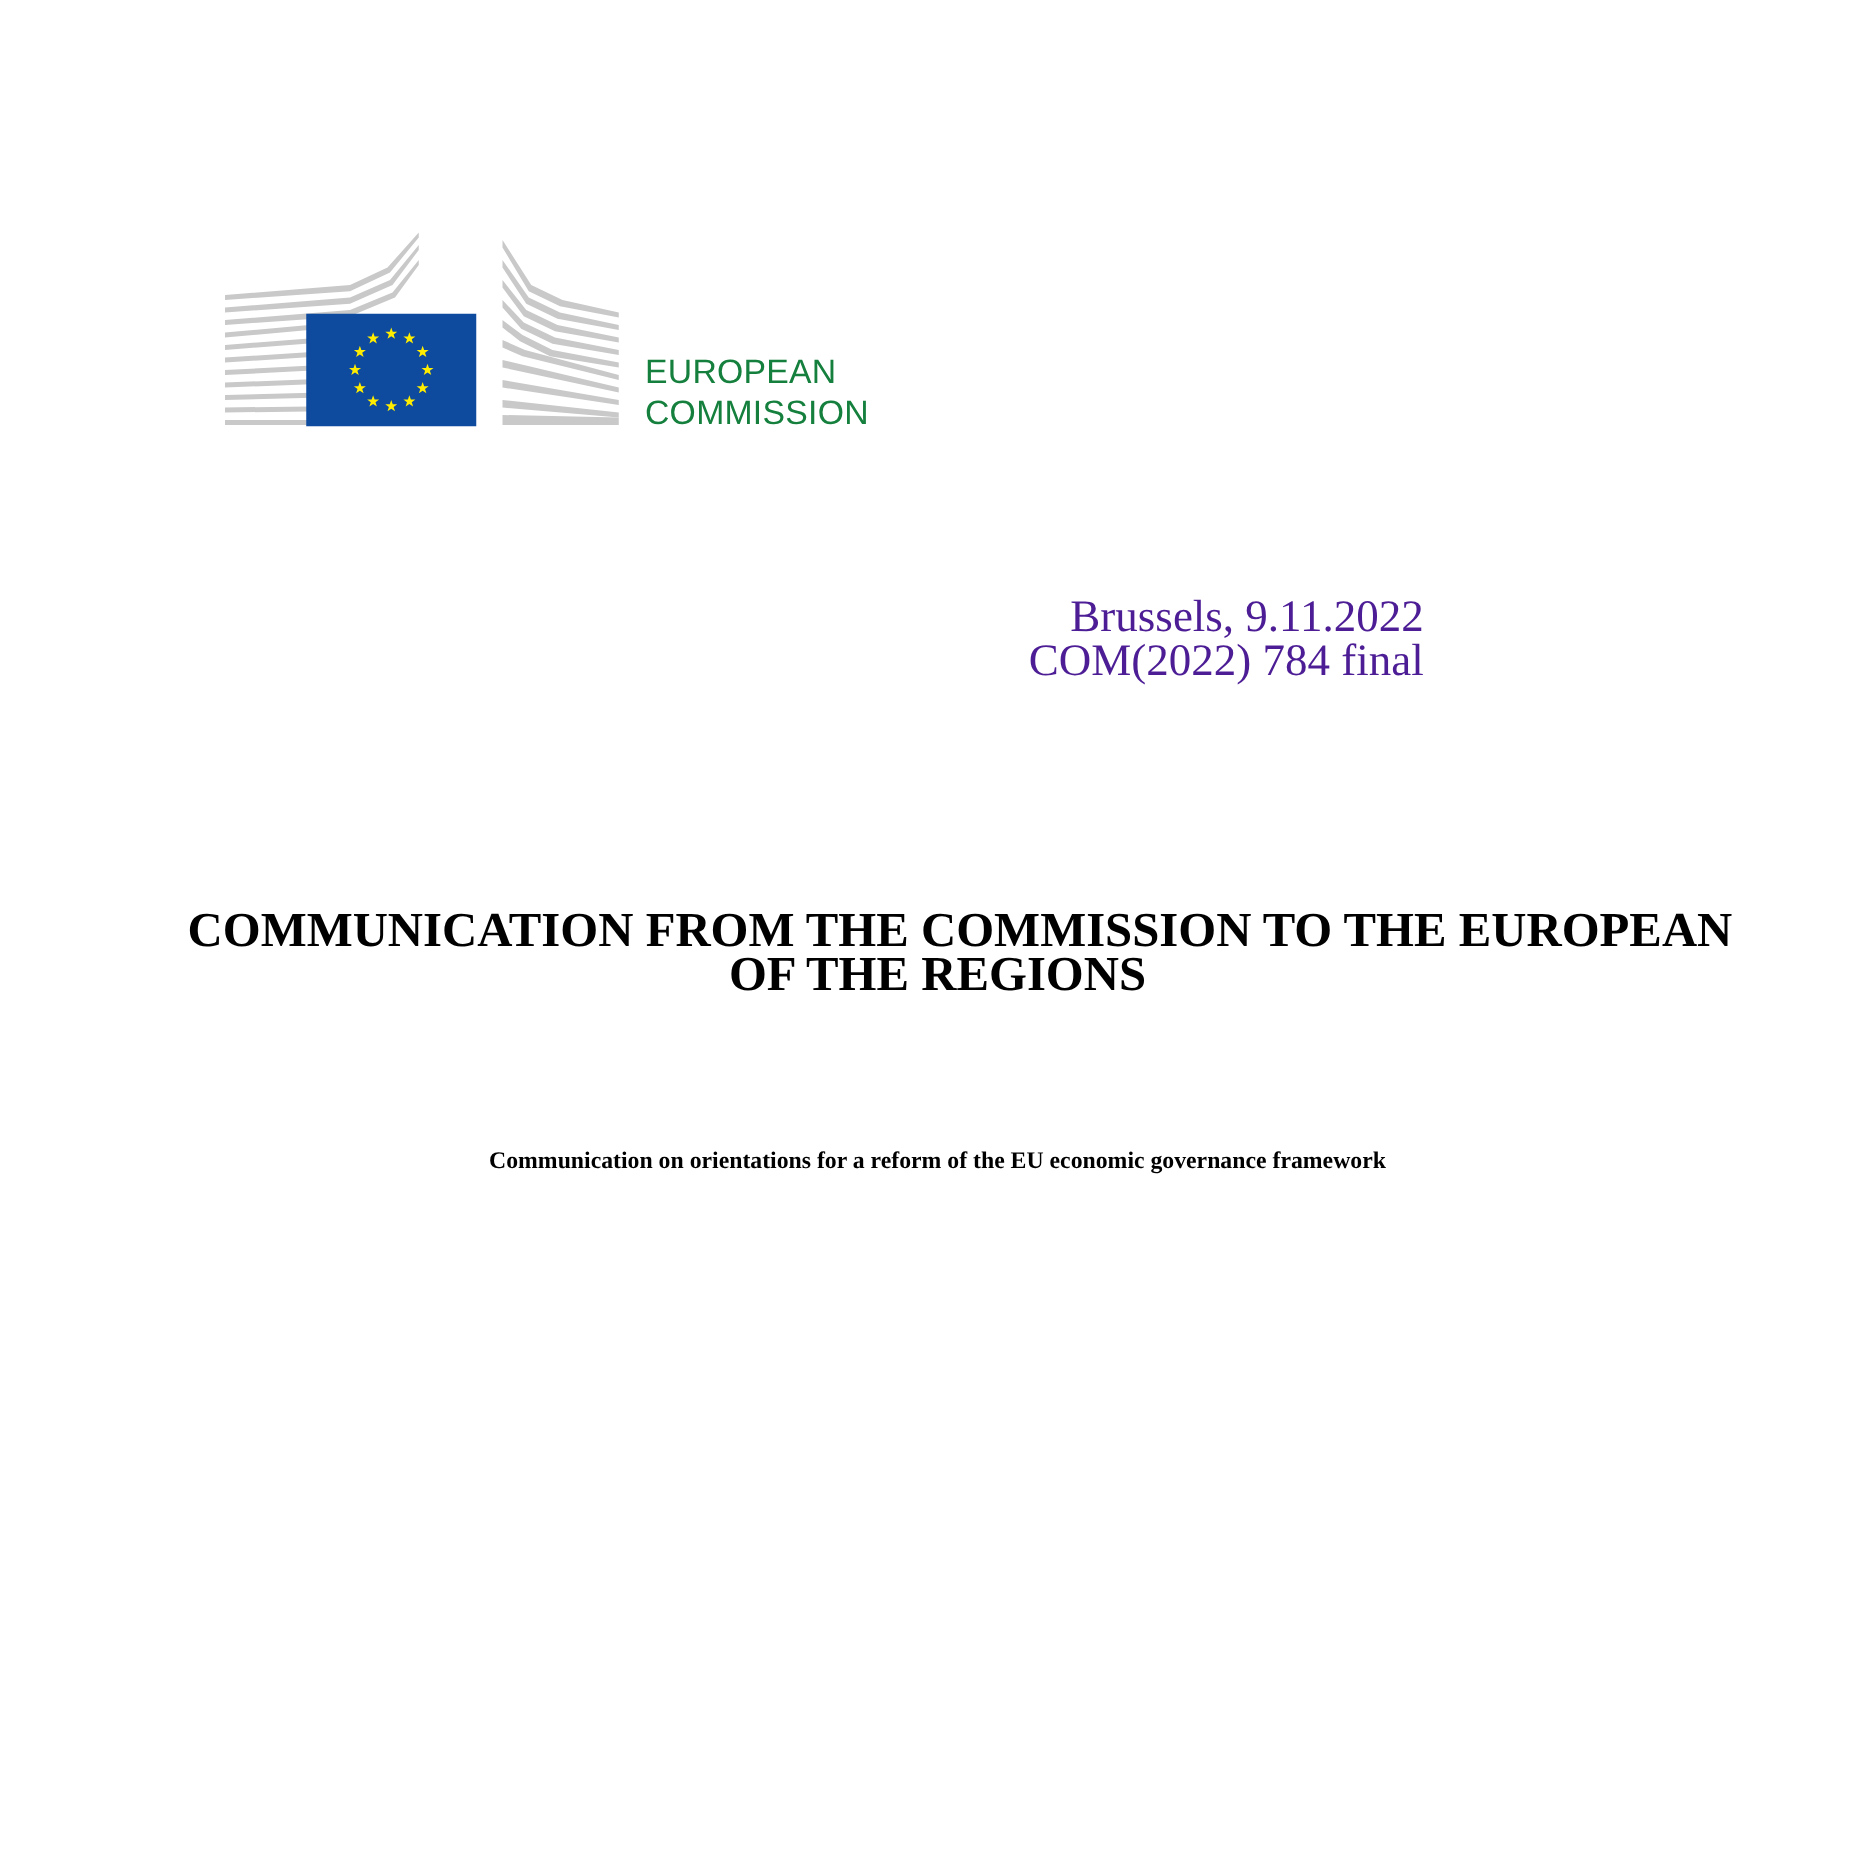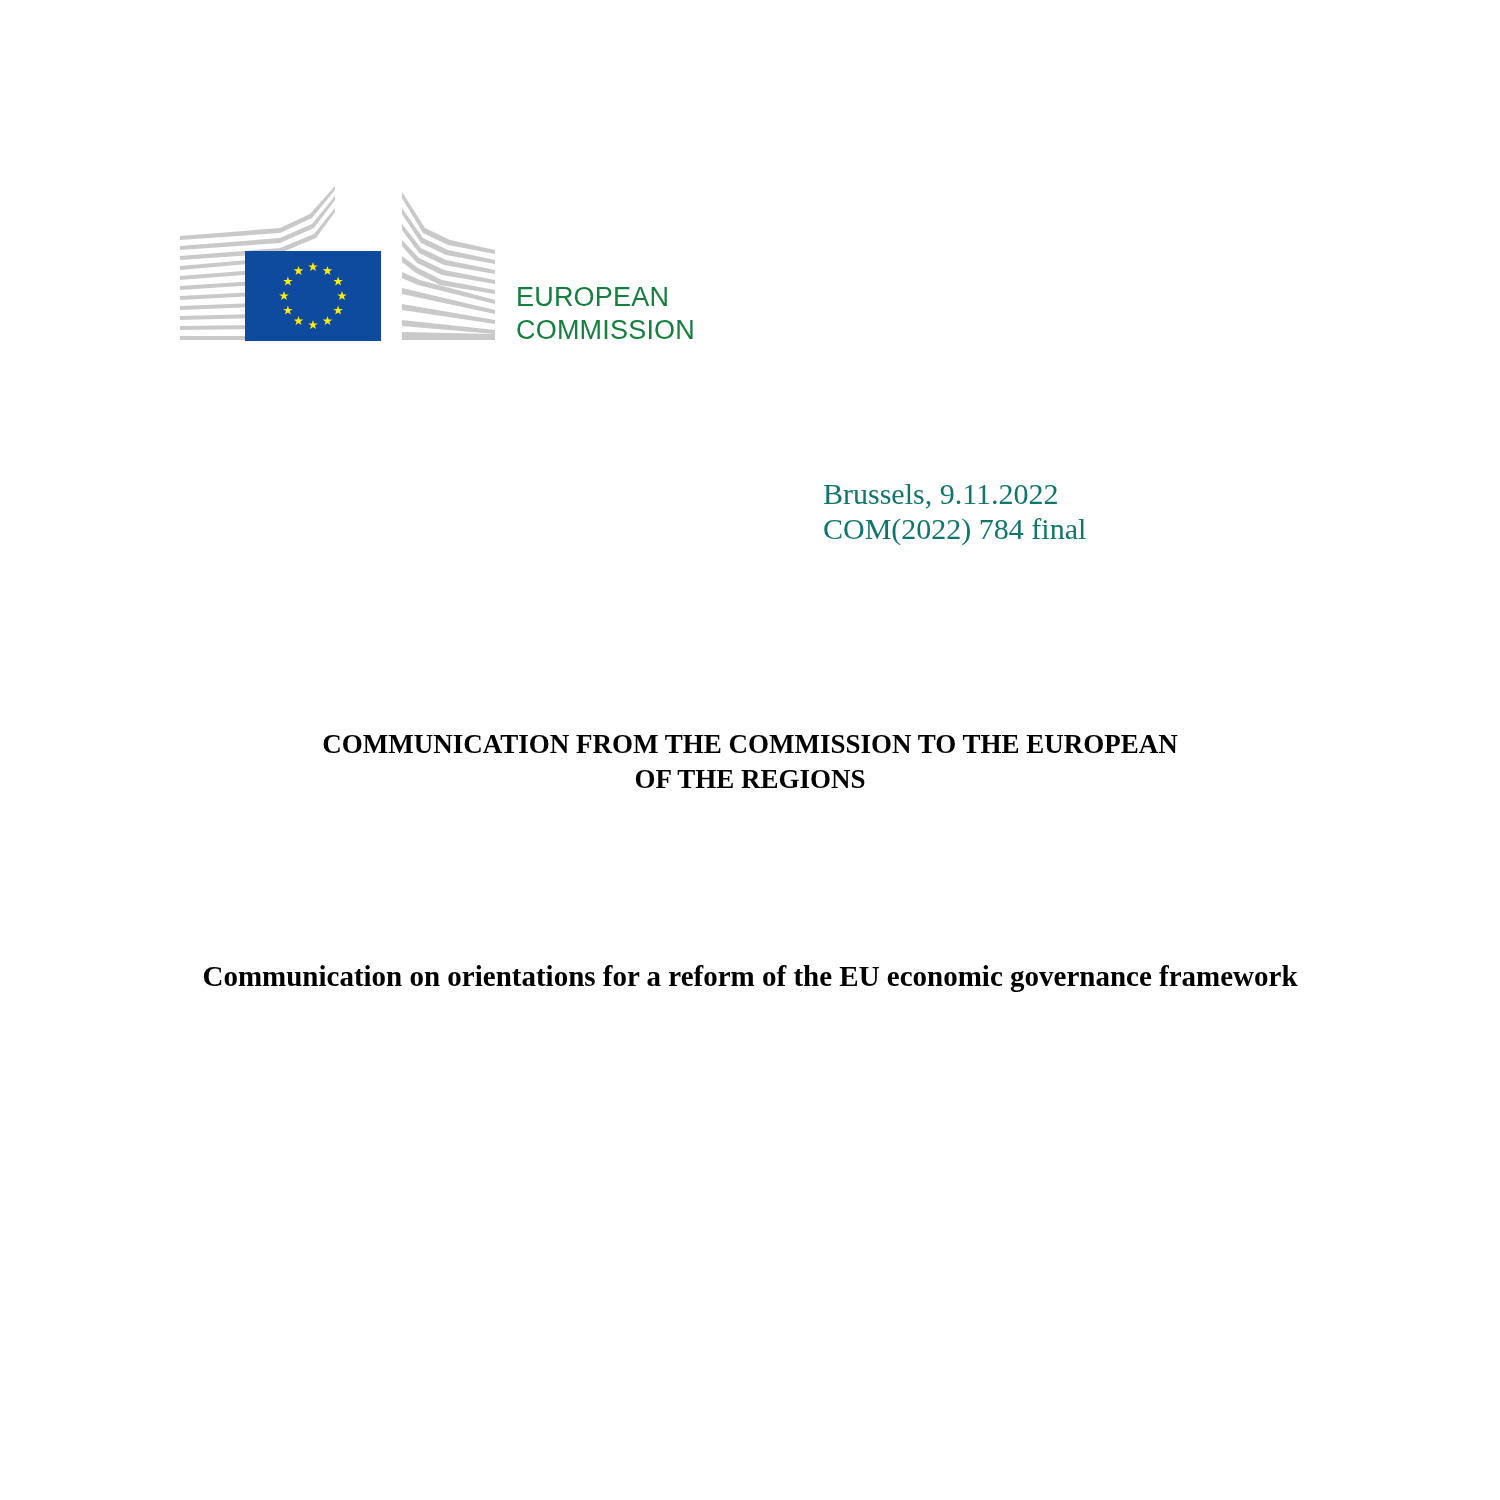--- a/index.html
+++ b/index.html
@@ -31,51 +31,51 @@
       line-height: 33px;
       color: #15803d;
       letter-spacing: 0.2px;
     }
     .org-name div { white-space: nowrap; }
     .ref-block {
       position: absolute;
       left: 823px;
       top: 476px;
       font-family: "Liberation Serif", serif;
-      font-size: 30px;
+      font-size: 36px;
       line-height: 35px;
-      color: #0f766e;
+      color: #4c1d95;
+      text-align: right;
     }
     .ref-block div { white-space: nowrap; }
     .main-title {
       position: absolute;
       left: 150px;
       width: 1200px;
       top: 727px;
       text-align: center;
       font-family: "Liberation Serif", serif;
       font-weight: bold;
-      font-size: 27px;
+      font-size: 39px;
       line-height: 35px;
       color: #000000;
     }
     .main-title div { white-space: nowrap; }
     .subtitle {
       position: absolute;
       left: 100px;
       width: 1300px;
       top: 911px;
       text-align: center;
       font-family: "Liberation Serif", serif;
       font-weight: bold;
-      font-size: 29px;
+      font-size: 19px;
       line-height: 35px;
       color: #000000;
       white-space: nowrap;
-      margin-top: 48px;
     }
   </style>
 </head>
 <body>
 
 <div class="logo">
   <svg width="320" height="156" viewBox="0 0 320 156" xmlns="http://www.w3.org/2000/svg">
 
     <g fill="#C9C9C9">
       <polygon points="0,50 100,42 130,28 155,0 155,4 132,32 100,47 0,54"></polygon>

